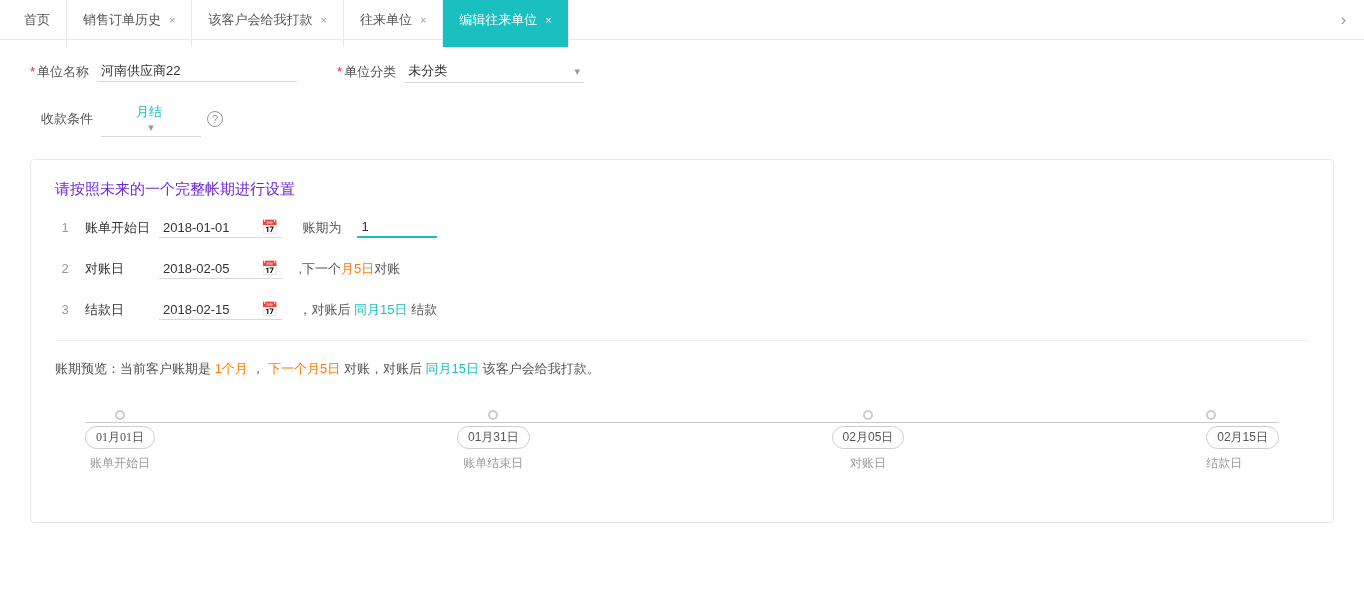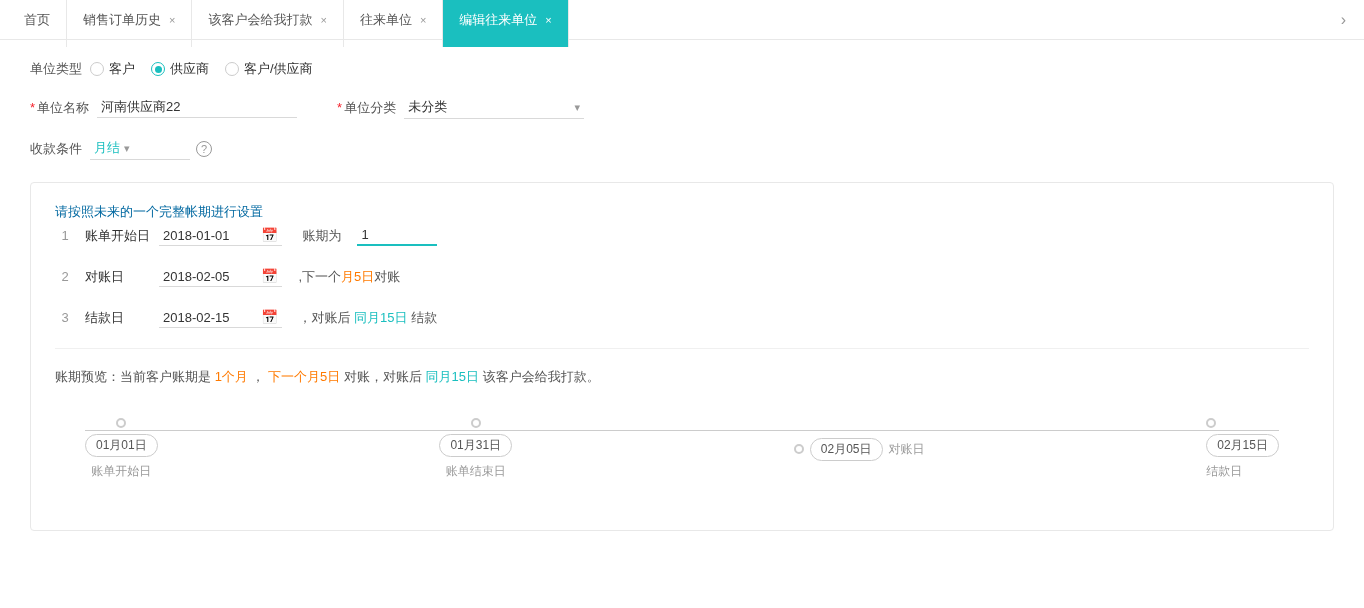--- a/index.html
+++ b/index.html
@@ -161,23 +161,23 @@
 
     
     .section-box {
       border: 1px solid #e8e8e8;
       border-radius: 4px;
       padding: 20px 24px;
       margin-bottom: 16px;
       background: #fff;
     }
     .section-title {
-      font-size: 13px;
-      color: #0369a1;
-      margin-bottom: 4px;
+      font-size: 15px;
+      color: #6d28d9;
+      margin-bottom: 18px;
     }
 
     
     .billing-row {
       display: flex;
       align-items: center;
       margin-bottom: 20px;
       gap: 10px;
     }
     .row-num {
@@ -250,60 +250,43 @@
   </div>
   <div class="tab-item active">
     <span>编辑往来单位</span>
     <span class="close-icon">×</span>
   </div>
   <div class="tab-arrow">›</div>
 </div>
 
 <div class="content-area">
 
-  <div class="form-row">
-    <span class="form-label">单位类型</span>
-    <div class="radio-group">
-      <label class="radio-item">
-        <span class="radio-circle"></span>
-        <span>客户</span>
-      </label>
-      <label class="radio-item">
-        <span class="radio-circle checked"></span>
-        <span>供应商</span>
-      </label>
-      <label class="radio-item">
-        <span class="radio-circle"></span>
-        <span>客户/供应商</span>
-      </label>
-    </div>
-  </div>
 
   <div class="form-row" style="gap:40px; margin-bottom:18px;">
     <div style="display:flex;align-items:center;gap:8px;">
       <span class="form-label">
         <span class="required-star">*</span><span>单位名称</span>
       </span>
       <input type="text" class="form-input" style="width: 200px; border-bottom: 1px solid rgb(217, 217, 217);" value="河南供应商22">
     </div>
     <div style="display:flex;align-items:center;gap:8px;">
       <span class="form-label">
         <span class="required-star">*</span><span>单位分类</span>
       </span>
       <div class="select-wrapper classify-select">
         <span class="select-text" style="color:#333;">未分类</span>
         <span style="flex:1;"></span>
         <span class="chevron-icon">▾</span>
       </div>
     </div>
   </div>
 
-  <div class="form-row" style="margin-bottom:22px;">
+  <div class="form-row" style="margin-bottom:22px;margin-left:11px;">
     <span class="form-label">收款条件</span>
-    <div class="select-wrapper" style="margin-left:8px; min-width:100px;">
+    <div class="select-wrapper" style="margin-left:8px; min-width:100px;flex-direction:column;">
       <span class="select-text">月结</span>
       <span class="chevron-icon">▾</span>
     </div>
     <div class="help-icon">?</div>
   </div>
 
   <div class="section-box">
     <div class="section-title">请按照未来的一个完整帐期进行设置</div>
 
     <div class="billing-row">
@@ -350,33 +333,33 @@
       <span class="highlight-cyan">同月15日</span>
       <span>该客户会给我打款。</span>
     </div>
 
     <div style="position:relative; padding: 10px 30px 30px;">
 
       <div style="position:absolute; top:22px; left:30px; right:30px; height:1px; background:#ccc;"></div>
 
       <div style="display:flex; justify-content:space-between; position:relative; z-index:1;">
 
-        <div style="display:flex;flex-direction:column;align-items:center;gap:6px;">
+        <div style="display:flex;flex-direction:column;align-items:center;gap:6px;font-family:Liberation Serif, serif;">
           <div style="width:10px;height:10px;border-radius:50%;border:2px solid #ccc;background:#fff;"></div>
           <div style="border:1px solid #ccc;border-radius:12px;padding:2px 10px;font-size:12px;color:#555;background:#fff;">01月01日</div>
           <div style="font-size:12px;color:#999;">账单开始日</div>
         </div>
 
         <div style="display:flex;flex-direction:column;align-items:center;gap:6px;">
           <div style="width:10px;height:10px;border-radius:50%;border:2px solid #ccc;background:#fff;"></div>
           <div style="border:1px solid #ccc;border-radius:12px;padding:2px 10px;font-size:12px;color:#555;background:#fff;">01月31日</div>
           <div style="font-size:12px;color:#999;">账单结束日</div>
         </div>
 
-        <div style="display:flex;align-items:center;gap:6px;">
+        <div style="display:flex;flex-direction:column;align-items:center;gap:6px;">
           <div style="width:10px;height:10px;border-radius:50%;border:2px solid #ccc;background:#fff;"></div>
           <div style="border:1px solid #ccc;border-radius:12px;padding:2px 10px;font-size:12px;color:#555;background:#fff;">02月05日</div>
           <div style="font-size:12px;color:#999;">对账日</div>
         </div>
 
         <div style="display:flex;flex-direction:column;align-items:flex-start;gap:6px;">
           <div style="width:10px;height:10px;border-radius:50%;border:2px solid #ccc;background:#fff;"></div>
           <div style="border:1px solid #ccc;border-radius:12px;padding:2px 10px;font-size:12px;color:#555;background:#fff;">02月15日</div>
           <div style="font-size:12px;color:#999;">结款日</div>
         </div>

